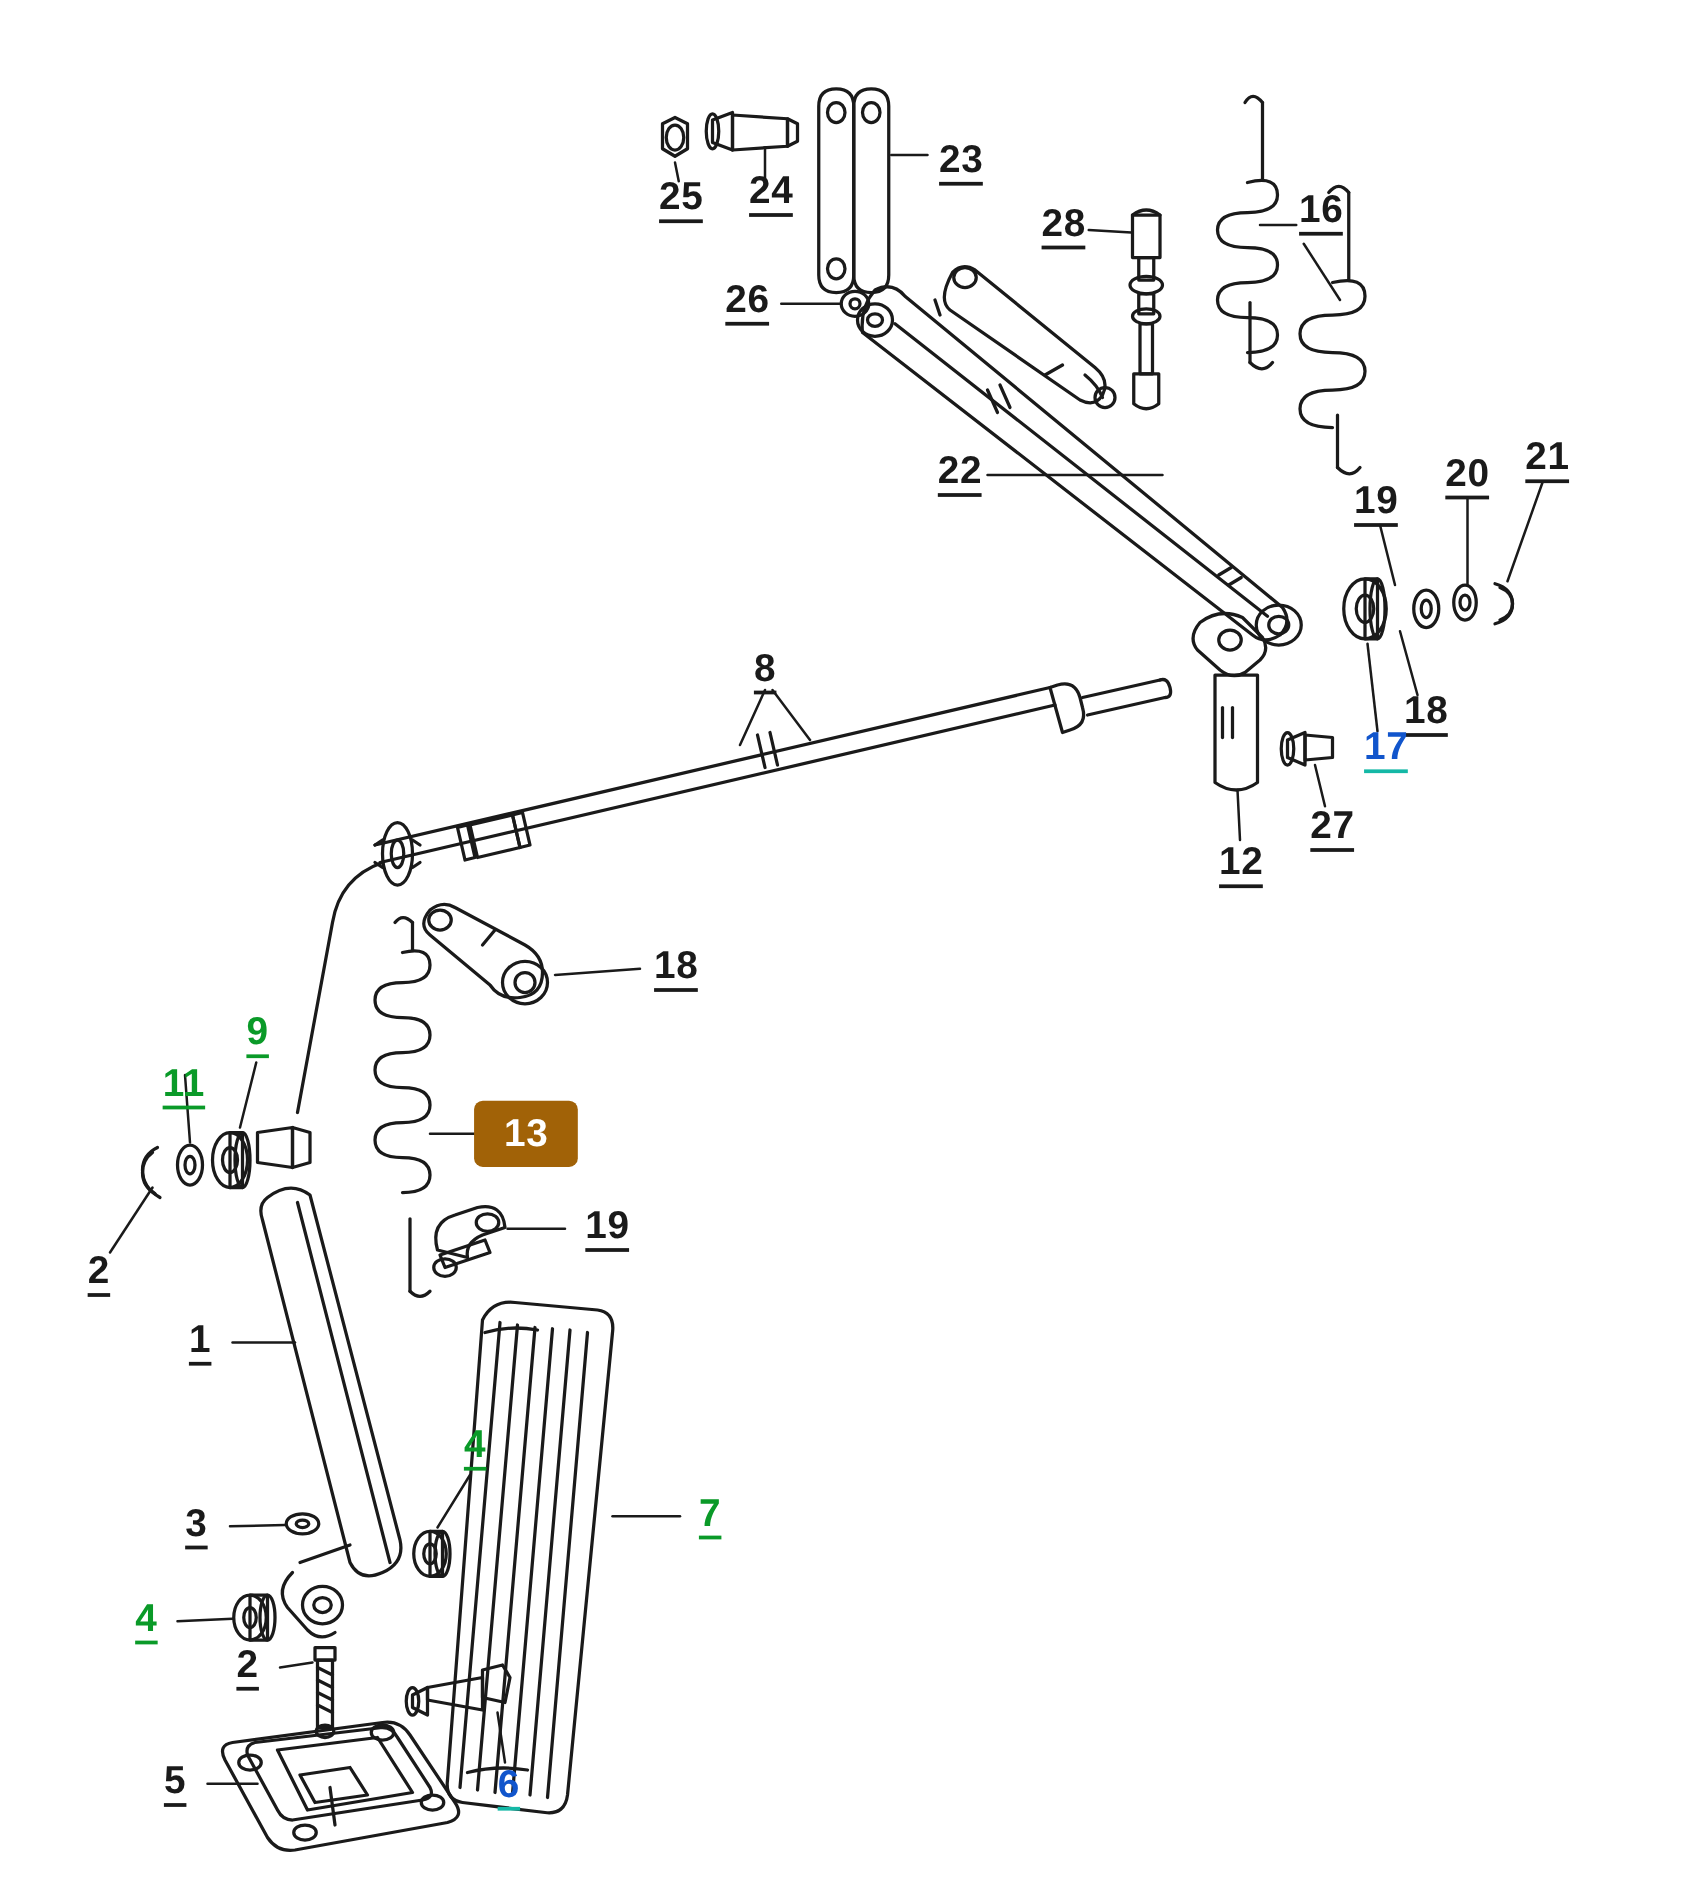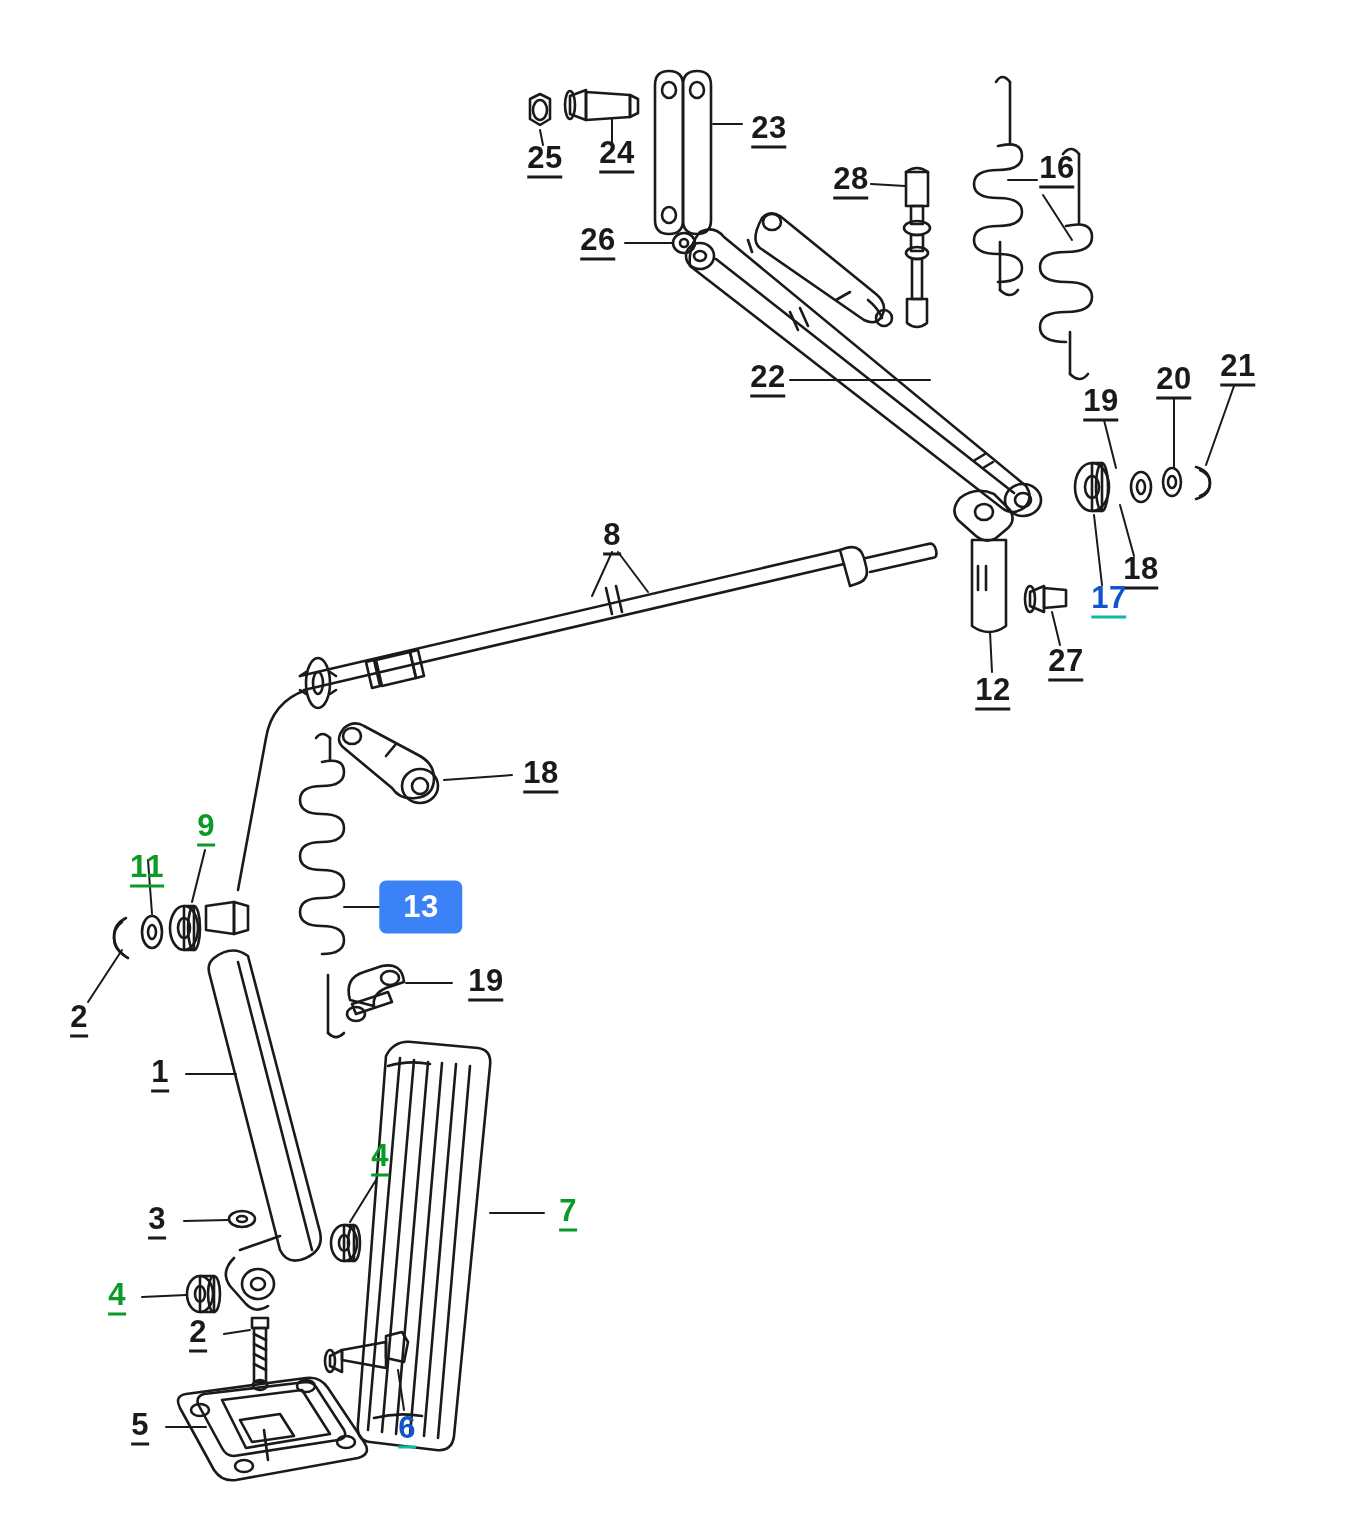--- a/index.html
+++ b/index.html
@@ -32,21 +32,21 @@
     letter-spacing: 0.5px;
     white-space: nowrap;
     transform: translate(-50%, -50%);
     padding-bottom: 3px;
   }
   .callout.black  { color: #1a1a1a; border-bottom: 3px solid #1a1a1a; }
   .callout.green  { color: #0a9a28; border-bottom: 3px solid #0a9a28; }
   .callout.blue   { color: #1155cc; border-bottom: 3px solid #14b8a6; }
   .callout.boxed {
     color: #ffffff;
-    background: #3b82f6;
+    background: #a16207;
     border-bottom: none;
     border-radius: 7px;
     padding: 10px 24px 12px 24px;
   }
 </style>
 </head>
 <body>
 
 <div id="sheet">
 

